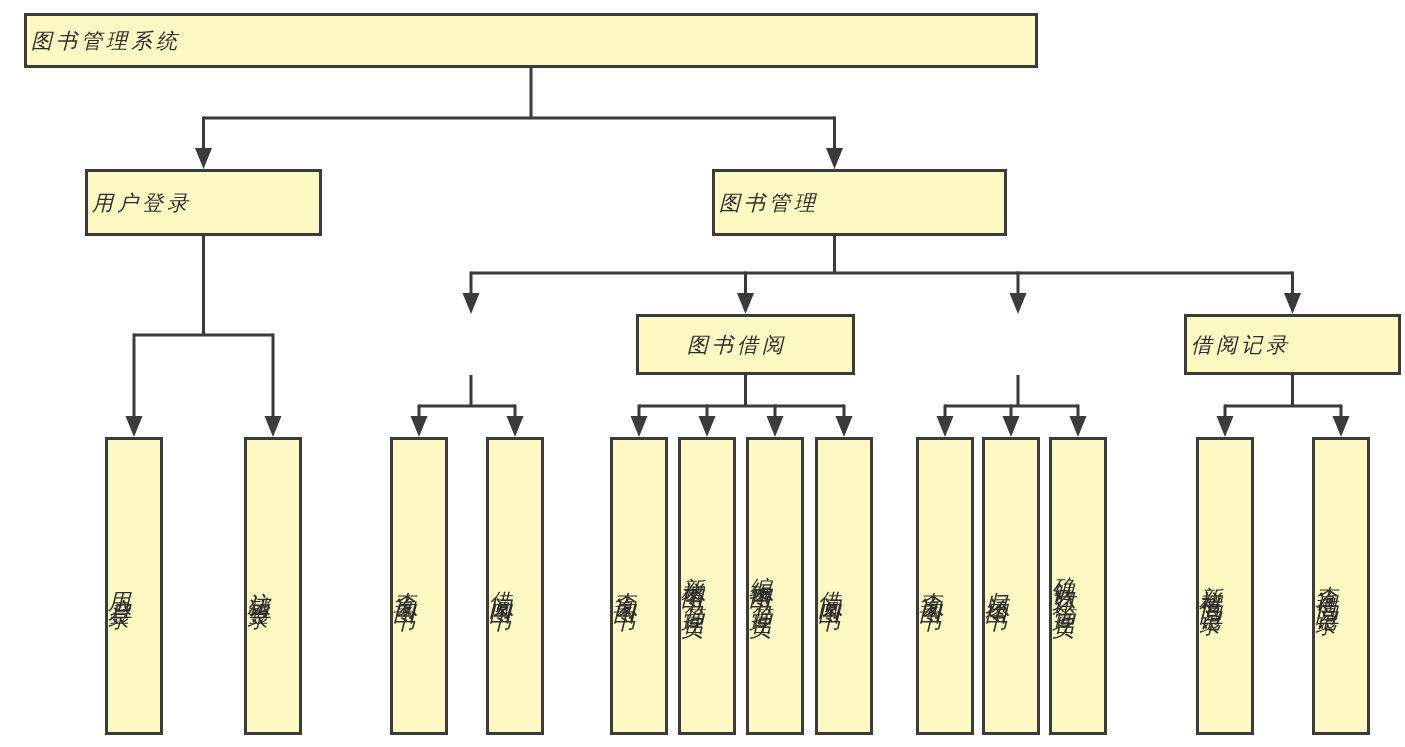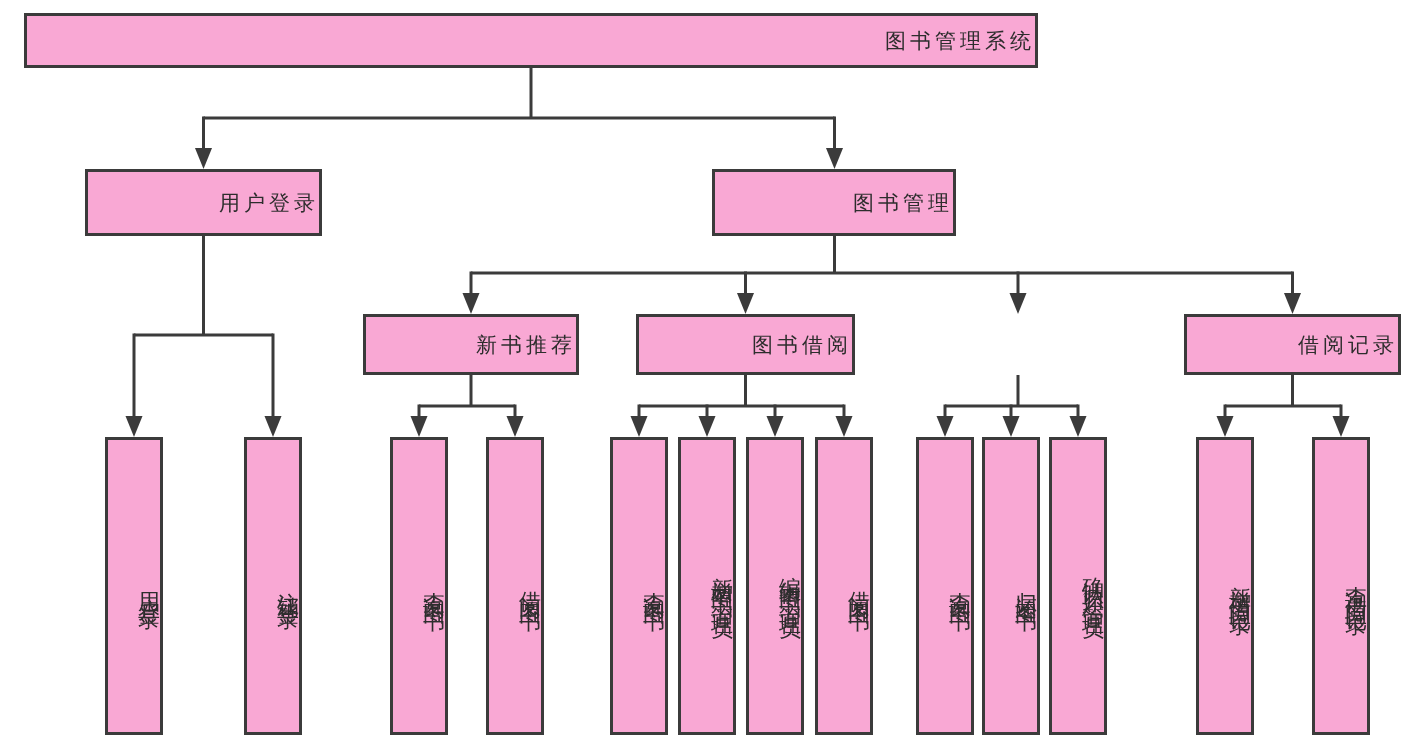--- a/index.html
+++ b/index.html
@@ -18,28 +18,29 @@
   #connectors {
     position: absolute;
     left: 0; top: 0;
     width: 1405px;
     height: 747px;
     z-index: 1;
   }
   .box {
     position: absolute;
     box-sizing: border-box;
-    background: #f9a8d4;
+    background: #fef9c3;
     border: 3px solid #3b3b3b;
     color: #2d2d2d;
     display: flex;
     align-items: center;
-    justify-content: flex-end;
+    justify-content: flex-start;
     z-index: 2;
     text-align: center;
+    font-style: italic;
   }
   .h-label {
     font-size: 21px;
     letter-spacing: 4px;
     text-indent: 4px;
     white-space: nowrap;
   }
   .v-label {
     writing-mode: vertical-rl;
     text-orientation: mixed;
@@ -138,27 +139,24 @@
     </g>
   </svg>
 
   <div class="box" style="left:24px; top:13px; width:1014px; height:55px;">
     <span class="h-label">图书管理系统</span>
   </div>
 
   <div class="box" style="left:85px; top:169px; width:237px; height:67px;">
     <span class="h-label">用户登录</span>
   </div>
-  <div class="box" style="left:712px; top:169px; width:244px; height:67px;">
+  <div class="box" style="left:712px; top:169px; width:295px; height:67px;">
     <span class="h-label">图书管理</span>
   </div>
 
-  <div class="box lvl3" style="left:363px; width:216px;">
-    <span class="h-label">新书推荐</span>
-  </div>
   <div class="box lvl3" style="left:636px; width:219px;padding-left:44px;">
     <span class="h-label">图书借阅</span>
   </div>
   <div class="box lvl3" style="left:1184px; width:217px;">
     <span class="h-label">借阅记录</span>
   </div>
 
   <div class="box leaf" style="left:105px;">
     <span class="v-label">用户登录</span>
   </div>

